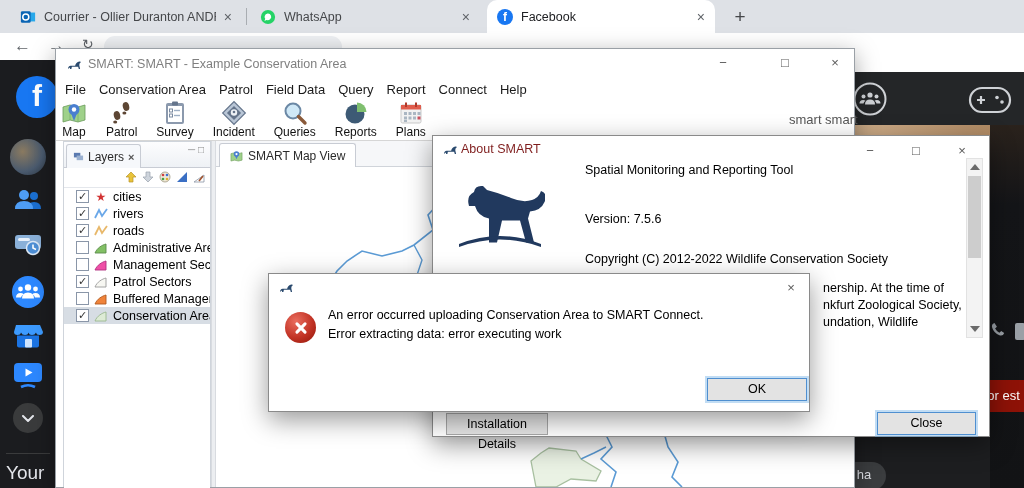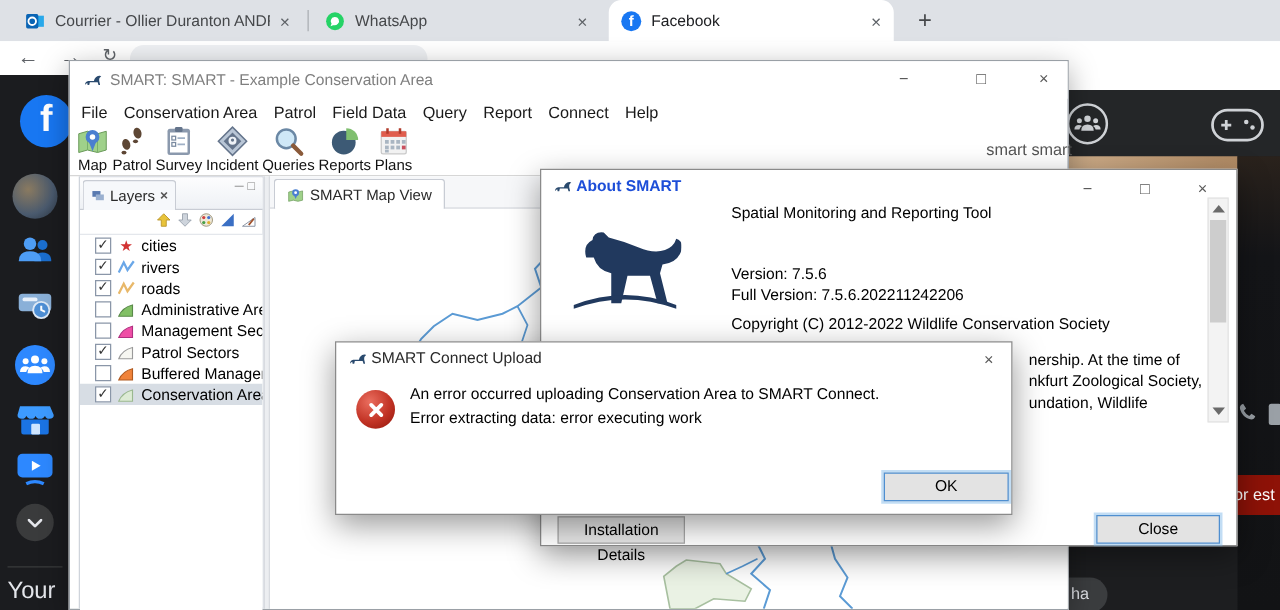--- a/index.html
+++ b/index.html
@@ -53,21 +53,21 @@
 
   
   .smart-window { position:absolute; left:55px; top:48px; width:800px; height:440px; background:#fff;
                   border:1px solid #9aa0a6; box-shadow:0 6px 22px rgba(0,0,0,.35); }
   .sw-titlebar { position:absolute; left:0; top:0; width:100%; height:30px; background:#fff; }
   .sw-title { position:absolute; left:32px; top:0; line-height:30px; font-size:12.5px; color:#7f7f7f; white-space:nowrap; }
   .winbtn { position:absolute; top:0; width:34px; height:28px; text-align:center; line-height:28px;
             font-size:13px; color:#5a5a5a; }
   .sw-menubar { position:absolute; left:0; top:30px; width:100%; height:20px; display:flex; gap:13px;
                 padding-left:9px; font-size:13px; color:#1a1a1a; align-items:center; }
-  .sw-toolbar { position:absolute; left:0; top:50px; width:100%; height:42px; display:flex; gap:3px;
+  .sw-toolbar { position:absolute; left:0; top:50px; width:100%; height:42px; display:flex; gap:19px;
                 padding-left:5px; border-bottom:1px solid #d6d6d6; }
   .tool { display:flex; flex-direction:column; align-items:center; justify-content:flex-start; padding-top:1px; }
   .tool svg { width:26px; height:26px; }
   .tool .tlabel { font-size:12px; color:#111; margin-top:-1px; white-space:nowrap; }
   .stray { position:absolute; left:733px; top:63px; font-size:13px; color:#555; white-space:nowrap; }
 
   .workarea { position:absolute; left:0; top:92px; width:798px; height:346px; }
   .layers-panel { position:absolute; left:7px; top:0; width:148px; height:346px; background:#fff; border:1px solid #cfd4db; }
   .lp-header { position:absolute; left:0; top:0; width:100%; height:26px;
                background:linear-gradient(#fdfdfe,#eef1f5); border-bottom:1px solid #c8ccd4; }
@@ -93,21 +93,21 @@
   .mv-tabrow { position:absolute; left:0; top:0; width:100%; height:26px; background:#f6f7f9; border-bottom:1px solid #d0d4da; }
   .mv-tab { position:absolute; left:3px; top:2px; height:25px; background:#fff; border:1px solid #c8ccd4;
             border-bottom:1px solid #fff; border-radius:3px 3px 0 0; display:flex; align-items:center; gap:5px;
             padding:0 10px; font-size:12px; color:#2a2a2a; }
   .map-canvas { position:absolute; left:0; top:26px; width:638px; height:320px; background:#fff; }
 
   
   .dialog { position:absolute; background:#fff; border:1px solid #8a8a8a; box-shadow:0 8px 24px rgba(0,0,0,.4); }
   .dlg-title { position:absolute; left:28px; top:0; font-size:12.5px; white-space:nowrap; }
   .about-dialog { left:432px; top:135px; width:558px; height:302px; }
-  .about-dialog .dlg-title { color:#1d4ed8; line-height:26px;font-weight:bold; }
+  .about-dialog .dlg-title { color:#7f1d1d; line-height:26px; }
   .error-dialog { left:268px; top:273px; width:542px; height:139px; }
   .error-dialog .dlg-title { color:#2a2a2a; line-height:25px; }
   .dlg-panther { position:absolute; left:9px; top:6px; }
   .about-line { position:absolute; left:152px; font-size:12.5px; color:#000; white-space:nowrap; }
   .about-partial { position:absolute; left:390px; font-size:12.5px; color:#000; white-space:nowrap; }
   .smart-logo-text { position:absolute; left:12px; top:166px; width:110px; text-align:center;
                      font-size:26px; letter-spacing:4px; color:#21395e; }
   .scrollbar { position:absolute; left:533px; top:22px; width:17px; height:180px; background:#f3f3f3; border:1px solid #e2e2e2; }
   .sb-thumb { position:absolute; left:1px; top:17px; width:13px; height:82px; background:#cdcdcd; }
   .sb-arrow { position:absolute; left:3px; width:0; height:0; border-left:5px solid transparent; border-right:5px solid transparent; }
@@ -518,21 +518,20 @@
           <g fill="#21395e">
             <path d="M14,36 q-3,-10 5,-14 q1,-7 9,-6 l4,4 q12,3 24,8 q12,5 21,2 q7,-2.5 9,-9 q7,2.5 3.5,11 q-3.5,8.5 -14.5,9.5 l-2,7 l6,24 l-8,0 l-6,-22 l-18,0 l-5,22 l-8,0 l0,-24 q-11,-2 -14,-12.5 z"></path>
             <path d="M4,74 Q45,58 86,74 L86,77 Q45,62 4,77 Z"></path>
           </g>
         </svg>
     </span>
     <div class="smart-logo-text">SMART</div>
 
     <span class="about-line" style="top:27px;">Spatial Monitoring and Reporting Tool</span>
     <span class="about-line" style="top:76px;">Version: 7.5.6</span>
-    <span class="about-line" style="top:93px;">Full Version: 7.5.6.202211242206</span>
     <span class="about-line" style="top:116px;">Copyright (C) 2012-2022 Wildlife Conservation Society</span>
     <span class="about-partial" style="top:145px;text-align:center;">nership. At the time of</span>
     <span class="about-partial" style="top:162px;">nkfurt Zoological Society,</span>
     <span class="about-partial" style="top:179px;">undation, Wildlife</span>
 
     <div class="scrollbar">
       <span class="sb-arrow sb-up"></span>
       <div class="sb-thumb"></div>
       <span class="sb-arrow sb-down"></span>
     </div>
@@ -540,21 +539,20 @@
     <button class="btn inst-btn">Installation Details</button>
     <button class="btn btn-focus close-btn">Close</button>
   </div>
 
   <div class="dialog error-dialog">
     <span class="dlg-panther">
       <svg viewBox="0 0 26 20" width="17" height="13">
           <path d="M3,17 C3,14 4.5,12.5 7,12 L14,12 C14.5,8.5 17,6 20.5,5.5 C21.5,5.3 22.5,5.6 23,6.2 C22,7 20.8,8 20.5,9.5 C20.2,11 20.5,12.5 21,14 L21.6,17 L19.6,17 L18.6,13.5 L9,13.5 L8.2,17 L6.2,17 L5.8,14.5 C4.6,15 3.8,15.8 3,17 Z" fill="#2a4a6e"></path>
         </svg>
     </span>
-    <span class="dlg-title">SMART Connect Upload</span>
     <span class="winbtn" style="left:505px;top:0;">×</span>
 
     <div class="err-icon">
       <svg viewBox="0 0 20 20" width="18" height="18">
           <path d="M5.5,5.5 L14.5,14.5 M14.5,5.5 L5.5,14.5" stroke="#fff" stroke-width="3.4" stroke-linecap="round"></path>
         </svg>
     </div>
     <span class="err-line" style="top:53px;">Error extracting data: error executing work</span>
     <span class="err-line" style="top:34px;">An error occurred uploading Conservation Area to SMART Connect.</span>
     <button class="btn btn-focus ok-btn">OK</button>

